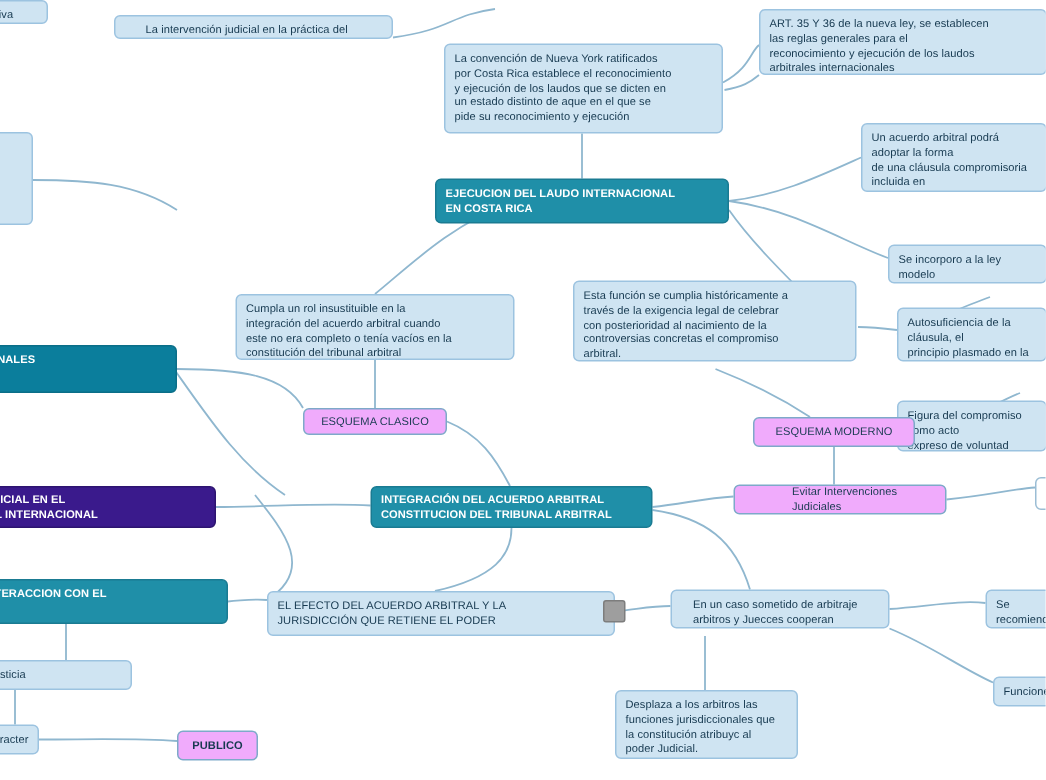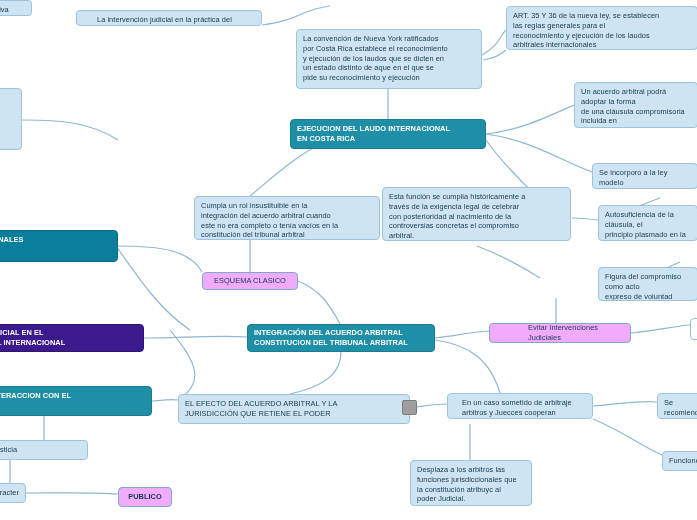--- a/index.html
+++ b/index.html
@@ -95,39 +95,40 @@
   <div class="node n-lightblue" style="left:-90px;top:88px;width:112px;height:62px;">a doctrina arbitral,que el
 al internacional es la vía
 n el contexto económico
 lización  comercial,para
 ctos s urgidos en el
 onal.</div>
   <div class="node n-teal" style="left:290px;top:119px;width:196px;height:30px;display:flex;align-items:center;">EJECUCION DEL LAUDO  INTERNACIONAL
 EN COSTA RICA</div>
   <div class="node n-lightblue" style="left:592px;top:163px;width:106px;height:26px;">Se incorporo  a la ley modelo
 CNUDMI/UNCINTRAL DE 1985</div>
-  <div class="node n-lightblue" style="left:157px;top:196px;width:186px;height:44px;margin-left:37px;">Cumpla un rol  insustituible en la
+  <div class="node n-lightblue" style="left:157px;top:196px;width:186px;height:44px;">Cumpla un rol  insustituible en la
 integración  del acuerdo arbitral  cuando
 este no era completo o tenía vacíos  en la
 constitución  del tribunal arbitral</div>
   <div class="node n-lightblue" style="left:382px;top:187px;width:189px;height:54px;">Esta función  se cumplia históricamente a
 través  de la exigencia legal  de celebrar
 con posterioridad  al nacimiento  de la
 controversias concretas el compromiso
 arbitral.</div>
   <div class="node n-lightblue" style="left:598px;top:205px;width:100px;height:36px;">Autosuficiencia de la cláusula, el
 principio plasmado en la Convención de
 Nueva York (1958)</div>
   <div class="node n-tealdark" style="left:-88px;top:230px;width:206px;height:32px;">JUDICATURAS NACIONALES
 JE COMERCIAL
 .</div>
   <div class="node n-lightblue" style="left:598px;top:267px;width:100px;height:34px;">Figura del compromiso como acto
 expreso de voluntad  respecto de
 ya existentes</div>
   <div class="node n-white" style="left:202px;top:272px;width:96px;height:18px;display:flex;align-items:center;justify-content:center;font-size:7.4px;">ESQUEMA CLASICO</div>
+  <div class="node n-white" style="left:502px;top:278px;width:108px;height:20px;display:flex;align-items:center;justify-content:center;">ESQUEMA MODERNO</div>
   <div class="node n-purple" style="left:-62px;top:324px;width:206px;height:28px;display:flex;align-items:center;">EL PODER JUDICIAL  EN EL
 JE COMERCIAL INTERNACIONAL</div>
   <div class="node n-teal" style="left:247px;top:324px;width:188px;height:28px;display:flex;align-items:center;">INTEGRACIÓN DEL ACUERDO  ARBITRAL
 CONSTITUCION  DEL TRIBUNAL ARBITRAL</div>
   <div class="node n-white" style="left:489px;top:323px;width:142px;height:20px;display:flex;align-items:center;justify-content:center;padding-left:38px;">Evitar Intervenciones Judiciales</div>
   <div class="node n-plain" style="left:690px;top:318px;width:30px;height:22px;"></div>
   <div class="node n-teal" style="left:-64px;top:386px;width:216px;height:30px;display:flex;align-items:center;">TRAJE  Y SU  INTERACCION  CON EL
 A JUDICIAL</div>
   <div class="node n-lightblue" style="left:178px;top:394px;width:232px;height:30px;display:flex;align-items:center;">EL EFECTO DEL ACUERDO  ARBITRAL Y LA
 JURISDICCIÓN QUE RETIENE EL PODER</div>

